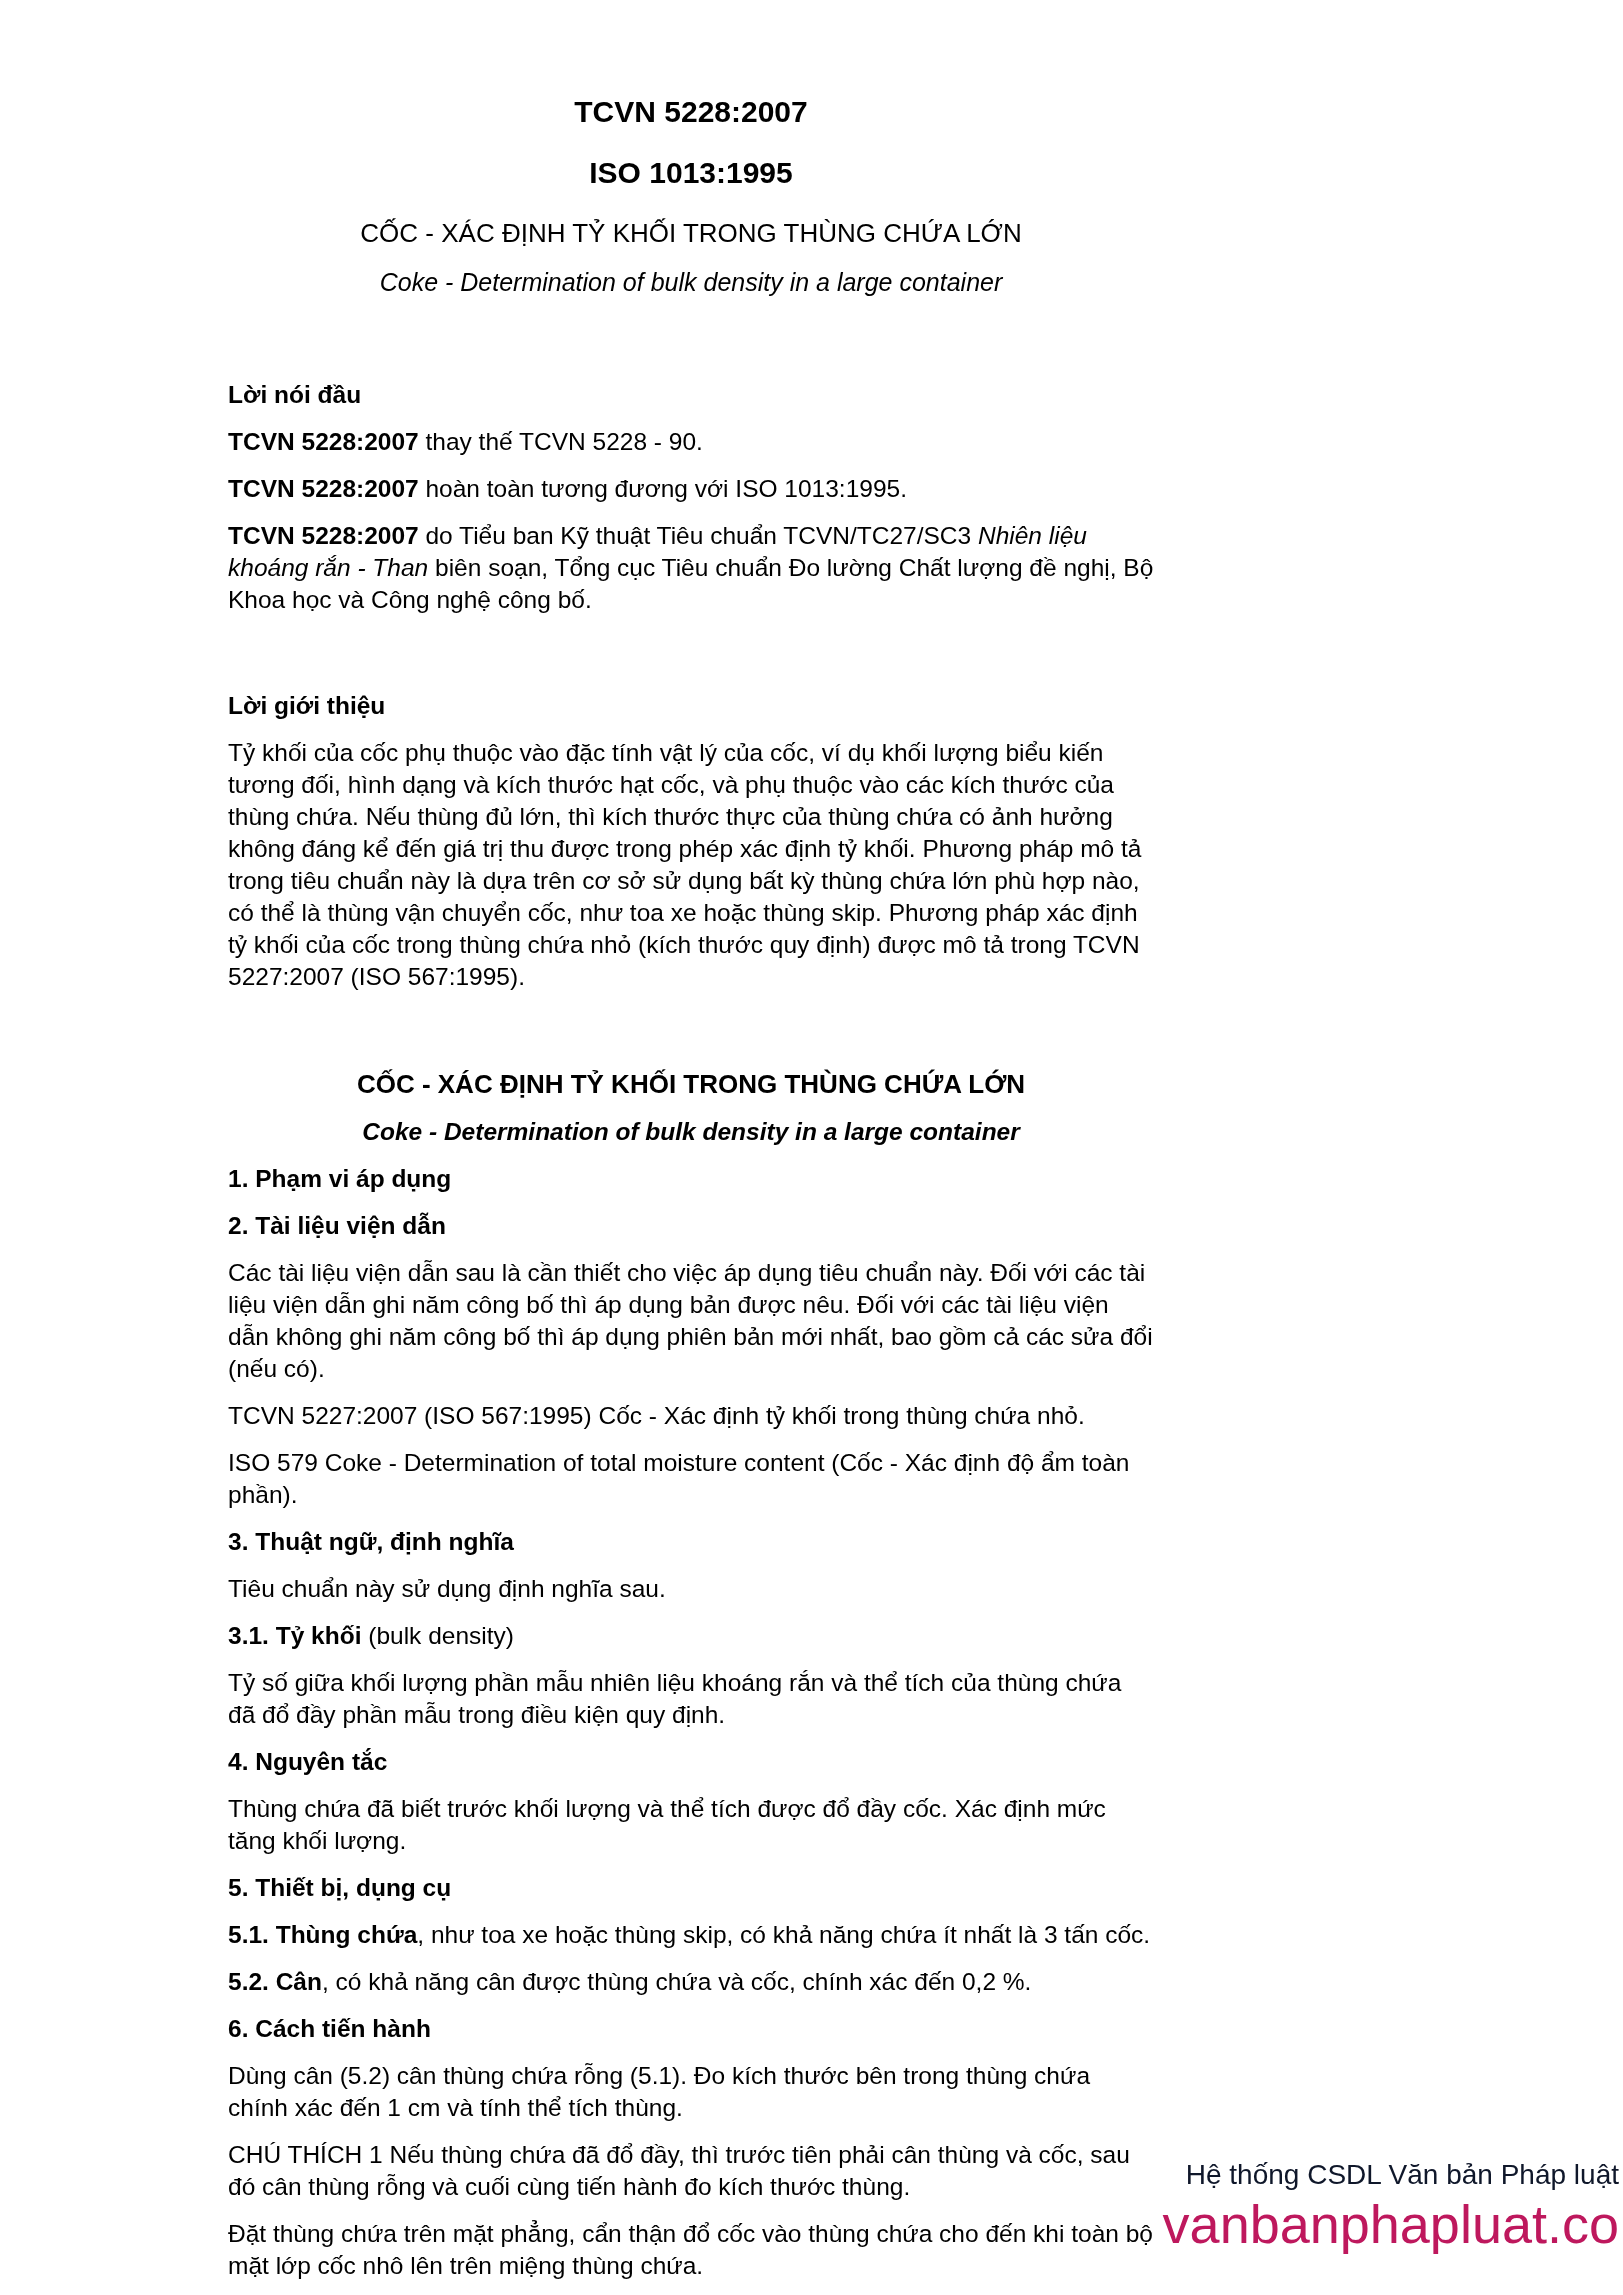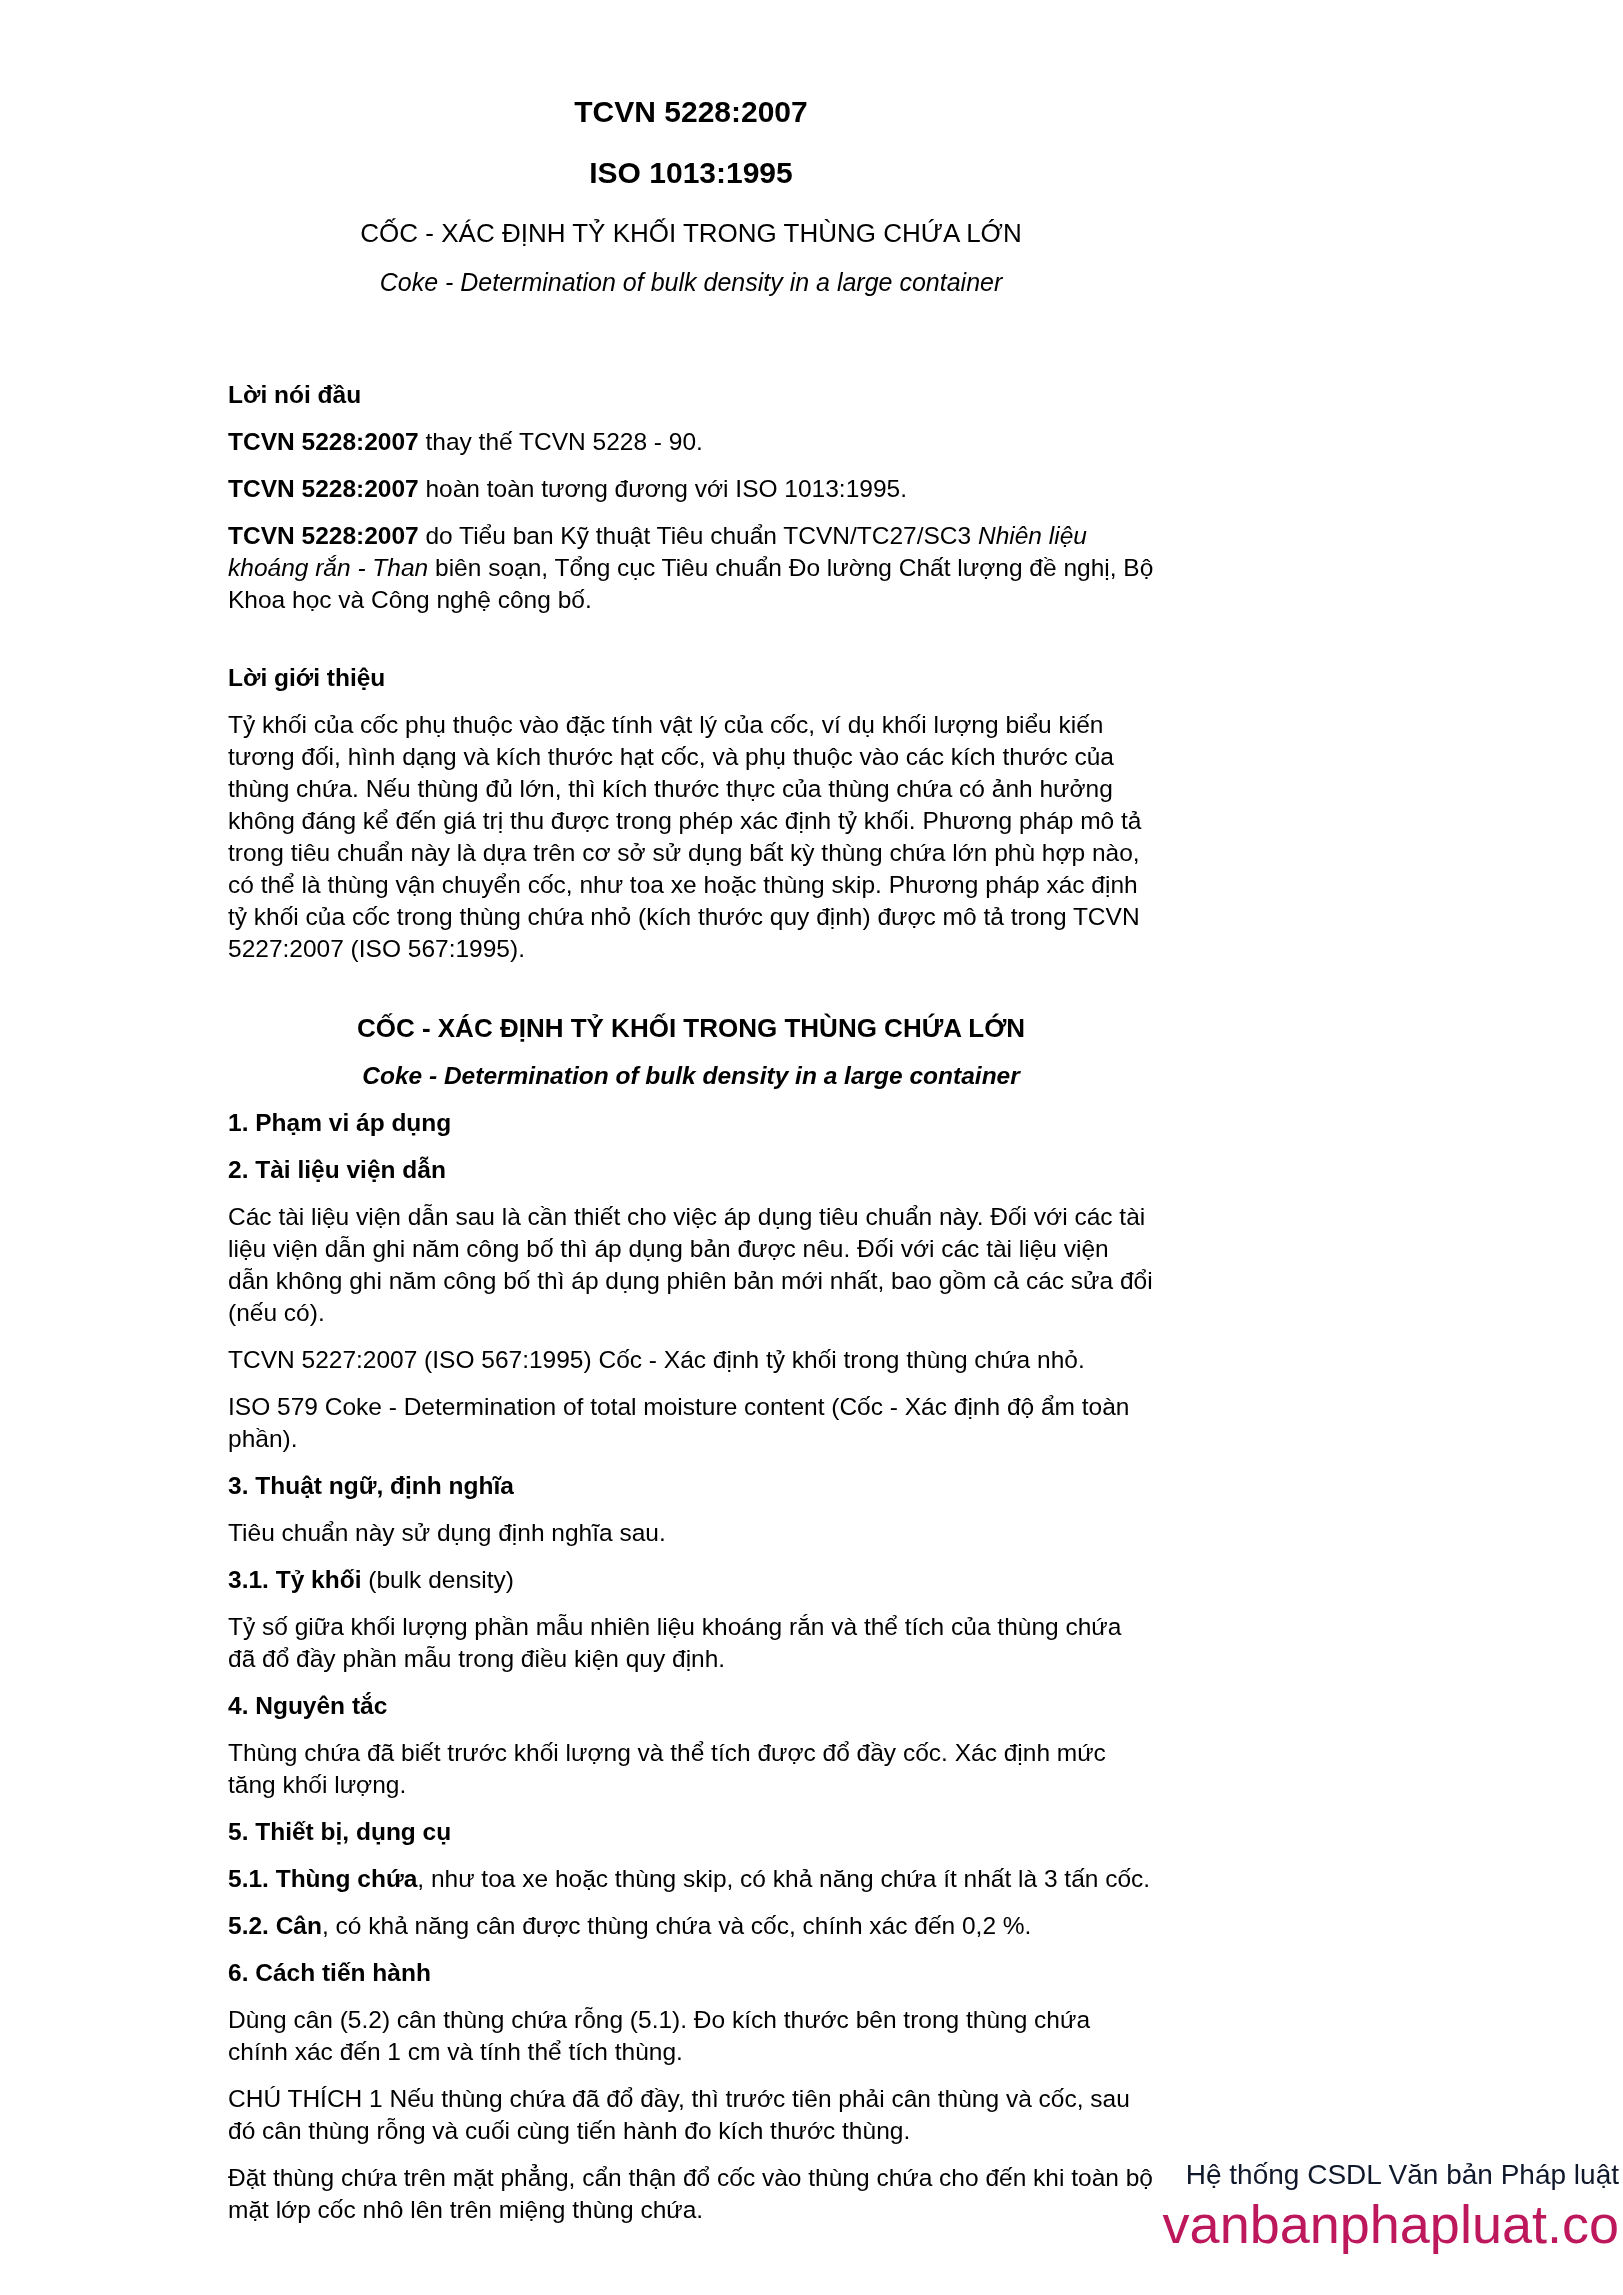--- a/index.html
+++ b/index.html
@@ -44,21 +44,21 @@
   .body-text { font-size: 24.5px; line-height: 32px; }
   .bold { font-weight: bold; }
   .italic { font-style: italic; }
 
   .sec-head {
     font-size: 24.5px;
     line-height: 32px;
     font-weight: bold;
     margin-bottom: 15px;
   }
-  .mt-xl { margin-top: 46px; }
+  .mt-xl { margin-top: 74px; }
   .mt-xxl { margin-top: 80px; }
 
   .center-head-vi {
     font-size: 26px;
     line-height: 34px;
     font-weight: bold;
     text-align: center;
     margin-bottom: 15px;
   }
   .center-head-en {

